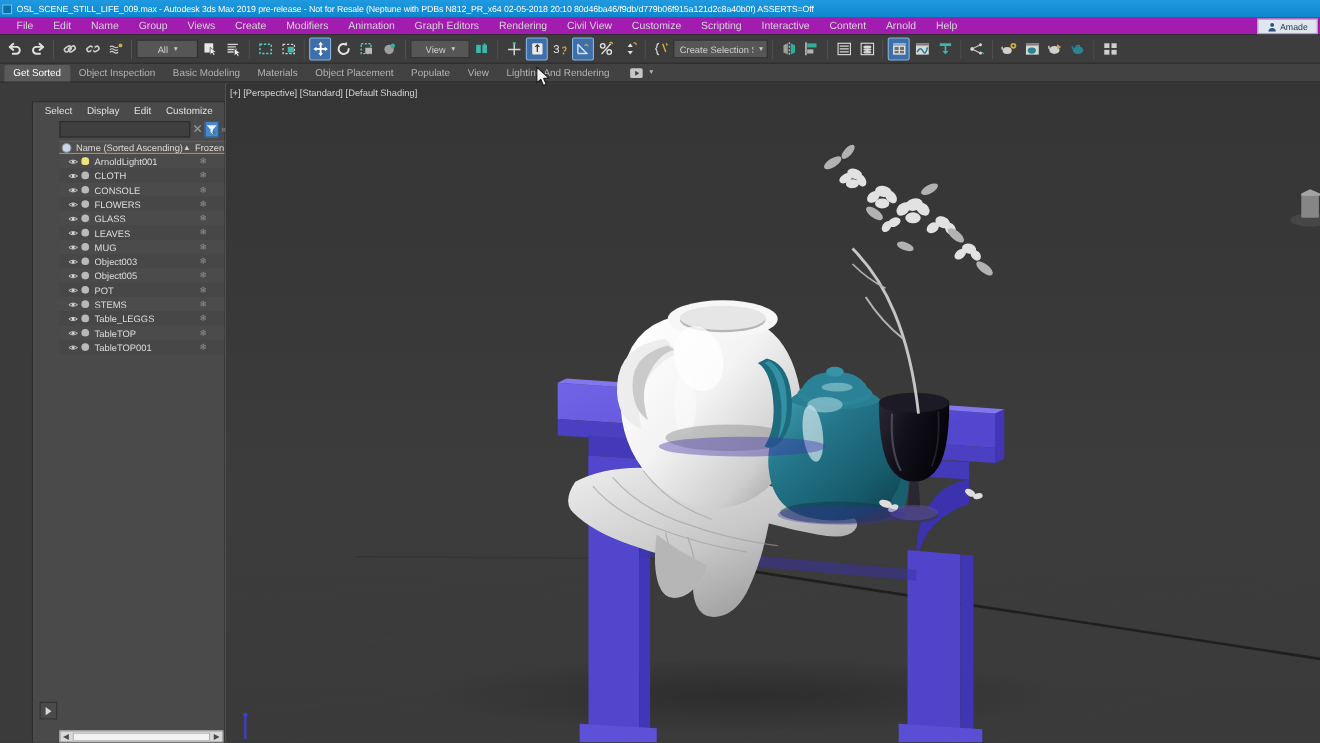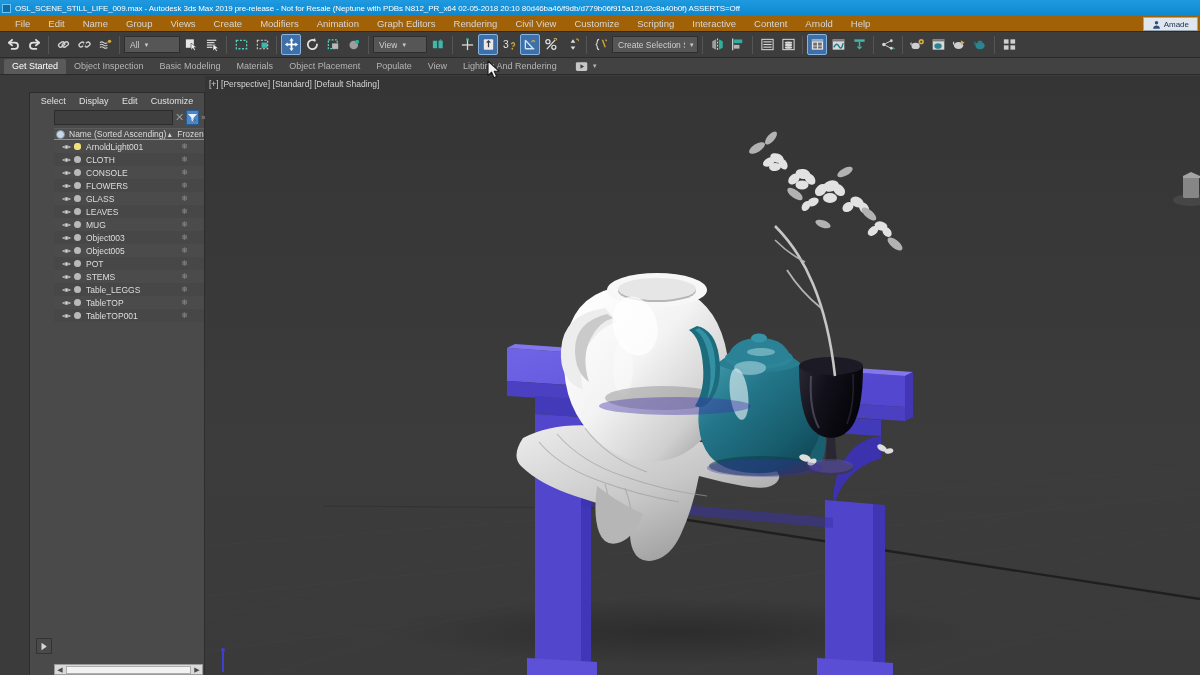--- a/index.html
+++ b/index.html
@@ -9,42 +9,42 @@
 
   
   .titlebar { height:12px; background:linear-gradient(#1f9ae0,#0d86cc);
     display:flex; align-items:center; padding:8px 2px; }
   .titlebar .tb-icon { width:9px; height:9px; background:#0b6ea8;
     border:1px solid #6fc3ee; margin-right:4px; flex:0 0 auto; }
   .titlebar .tb-text { font-size:8px; color:#ffffff; white-space:nowrap;
     overflow:hidden; letter-spacing:-0.1px; }
 
   
-  .menubar { height:16px; background:#a16207; display:flex; align-items:center;
+  .menubar { height:16px; background:#a21caf; display:flex; align-items:center;
     padding-left:6px; border-bottom:1px solid #2b2b2b; position:relative; }
   .menubar .mi { font-size:9.5px; color:#d6d6d6; padding:0 9px; line-height:16px;
     white-space:nowrap; }
   .acct { position:absolute; right:2px; top:1px; display:flex; align-items:center;
     background:#dfe6ee; border:1px solid #9aa6b2; height:14px; padding:0 8px; }
   .acct .av { width:9px; height:9px; margin-right:3px; }
   .acct .nm { font-size:8px; color:#20374f; white-space:nowrap; overflow:hidden;
     max-width:32px; }
 
   
   .toolbar { height:26px; background:#3d3d3d; display:flex; align-items:center;
     border-bottom:1px solid #2a2a2a; padding-left:3px; gap:1px; }
   .tbtn { width:20px; height:21px; border:1px solid transparent; border-radius:2px;
     display:flex; align-items:center; justify-content:center; position:relative;
     flex:0 0 auto; background:#474747; }
   .tbtn.flat { background:transparent; }
   .tbtn.on { background:#3f6fa8; border-color:#86b4e0; }
   .sep { width:1px; height:18px; background:#2c2c2c; margin:0 3px; flex:0 0 auto;
     border-right:1px solid #555; }
   .combo { height:17px; background:#565656; border:1px solid #2e2e2e;
-    display:flex; align-items:center; justify-content:flex-start;
+    display:flex; align-items:center; justify-content:center;
     padding:0 3px 0 5px; flex:0 0 auto; }
   .combo span { font-size:8.5px; color:#cfcfcf; white-space:nowrap; overflow:hidden; }
   .combo .caret { font-size:6px; color:#c8c8c8; margin-left:4px; }
 
   
   .ribbon { height:17px; background:#424242; display:flex; align-items:center;
     padding-left:4px; border-bottom:1px solid #2a2a2a; position:relative; }
   .rtab { font-size:9px; color:#b4b4b4; padding:0 8px; line-height:15px;
     white-space:nowrap; }
   .rtab.active { background:#5a5a5a; color:#ffffff; border-radius:2px 2px 0 0; }
@@ -442,21 +442,21 @@
           <rect x="2" y="2.5" width="5" height="4.6"></rect>
             <rect x="9" y="2.5" width="5" height="4.6"></rect>
           <rect x="2" y="8.9" width="5" height="4.6"></rect>
             <rect x="9" y="8.9" width="5" height="4.6"></rect>
         </g>
       </svg>
     </div>
   </div>
 
   <div class="ribbon">
-    <div class="rtab active">Get Started</div>
+    <div class="rtab active">Get Sorted</div>
     <div class="rtab">Object Inspection</div>
     <div class="rtab">Basic Modeling</div>
     <div class="rtab">Materials</div>
     <div class="rtab">Object Placement</div>
     <div class="rtab">Populate</div>
     <div class="rtab">View</div>
     <div class="rtab">Lighting And Rendering</div>
     <div class="rcombo">
       <svg width="14" height="11" viewBox="0 0 16 12">
         <rect x="1" y="1" width="13" height="10" rx="1.6" fill="#c6c6c6"></rect>

